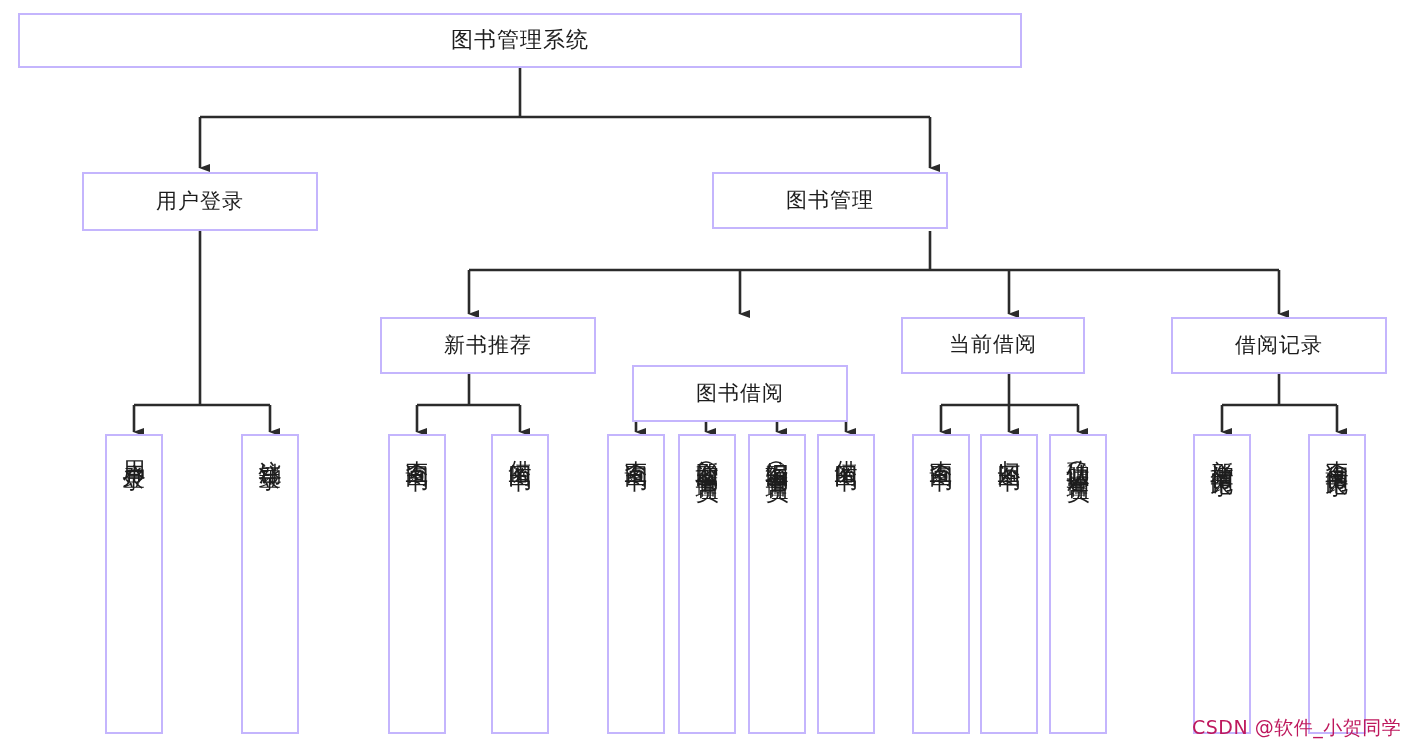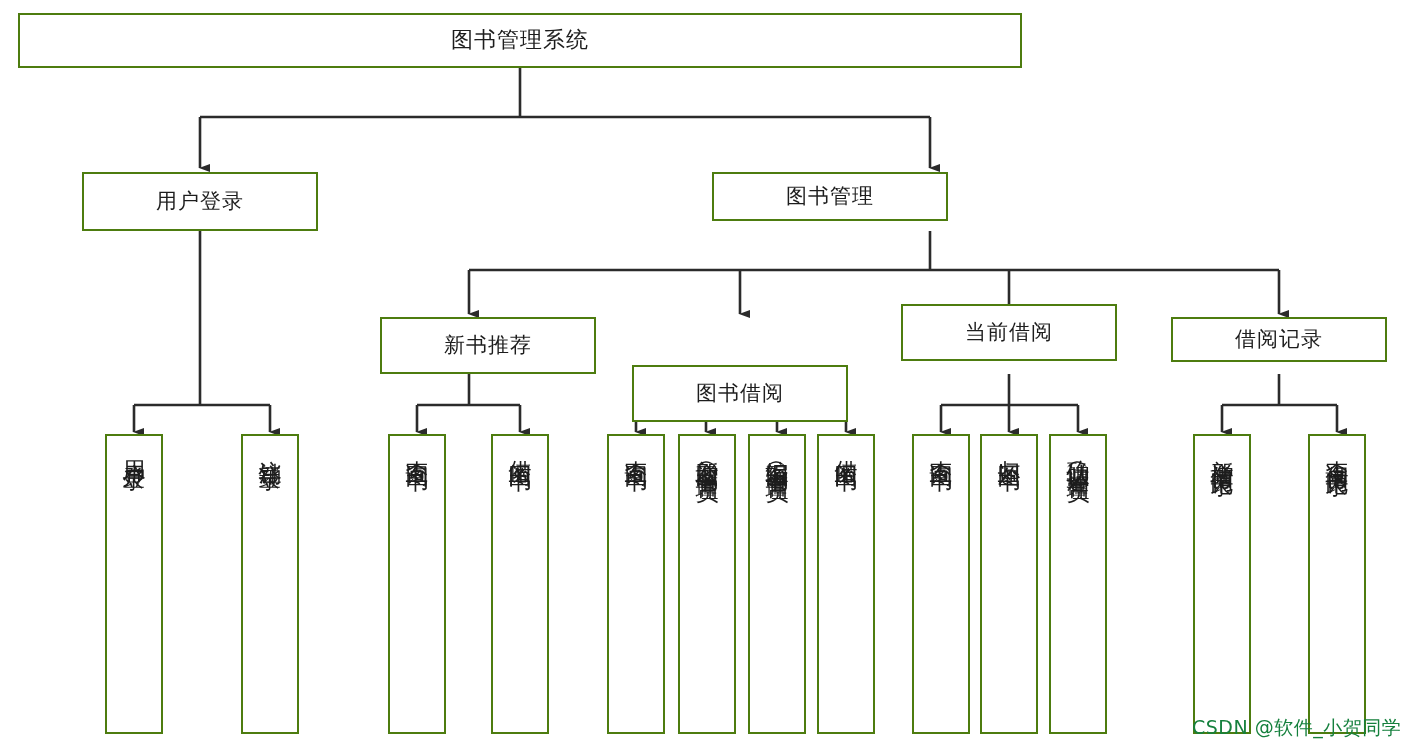--- a/index.html
+++ b/index.html
@@ -18,21 +18,21 @@
   #diagram-svg {
     position: absolute;
     left: 0;
     top: 0;
     width: 1405px;
     height: 747px;
   }
   .node-box {
     position: absolute;
     box-sizing: border-box;
-    border: 2px solid #4d7c0f;
+    border: 2px solid #c4b5fd;
     background: #ffffff;
     display: flex;
     align-items: center;
     justify-content: center;
     overflow: hidden;
   }
   .node-label-h {
     font-size: 21px;
     line-height: 1.1;
     color: #1d1d1d;
@@ -51,21 +51,21 @@
     font-size: 23px;
     line-height: 1.18;
     letter-spacing: 3px;
     color: #1d1d1d;
     text-align: left;
     white-space: nowrap;
   }
   .watermark {
     position: absolute;
     font-size: 19px;
-    color: #15803d;
+    color: #be185d;
     white-space: nowrap;
     letter-spacing: 0.5px;
     pointer-events: none;
   }
 </style>
 </head>
 <body>
 
 <div id="diagram-root">
 
@@ -121,34 +121,34 @@
     </g>
   </svg>
 
   <div class="node-box root" style="left:18px; top:13px; width:1004px; height:55px;">
     <span class="node-label-h">图书管理系统</span>
   </div>
 
   <div class="node-box" style="left:82px; top:172px; width:236px; height:59px;">
     <span class="node-label-h">用户登录</span>
   </div>
-  <div class="node-box" style="left:712px; top:172px; width:236px; height:49px;align-items:center;">
+  <div class="node-box" style="left:712px; top:172px; width:236px; height:57px;align-items:center;">
     <span class="node-label-h">图书管理</span>
   </div>
 
   <div class="node-box" style="left:361px; top:317px; width:216px; height:57px;margin-left:19px;">
     <span class="node-label-h">新书推荐</span>
   </div>
   <div class="node-box" style="left:632px; top:317px; width:216px; height:57px;margin-top:48px;">
     <span class="node-label-h">图书借阅</span>
   </div>
-  <div class="node-box" style="left:901px; top:304px; width:216px; height:57px;">
+  <div class="node-box" style="left:901px; top:317px; width:184px; height:57px;font-family:Liberation Mono, monospace;">
     <span class="node-label-h">当前借阅</span>
   </div>
-  <div class="node-box" style="left:1171px; top:317px; width:216px; height:45px;">
+  <div class="node-box" style="left:1171px; top:317px; width:216px; height:57px;">
     <span class="node-label-h">借阅记录</span>
   </div>
 
   <div class="node-box vertical" style="left:105px; top:434px; width:58px; height:300px;">
     <span class="node-label-v">用户登录</span>
   </div>
   <div class="node-box vertical" style="left:241px; top:434px; width:58px; height:300px;">
     <span class="node-label-v">注销登录</span>
   </div>
 

